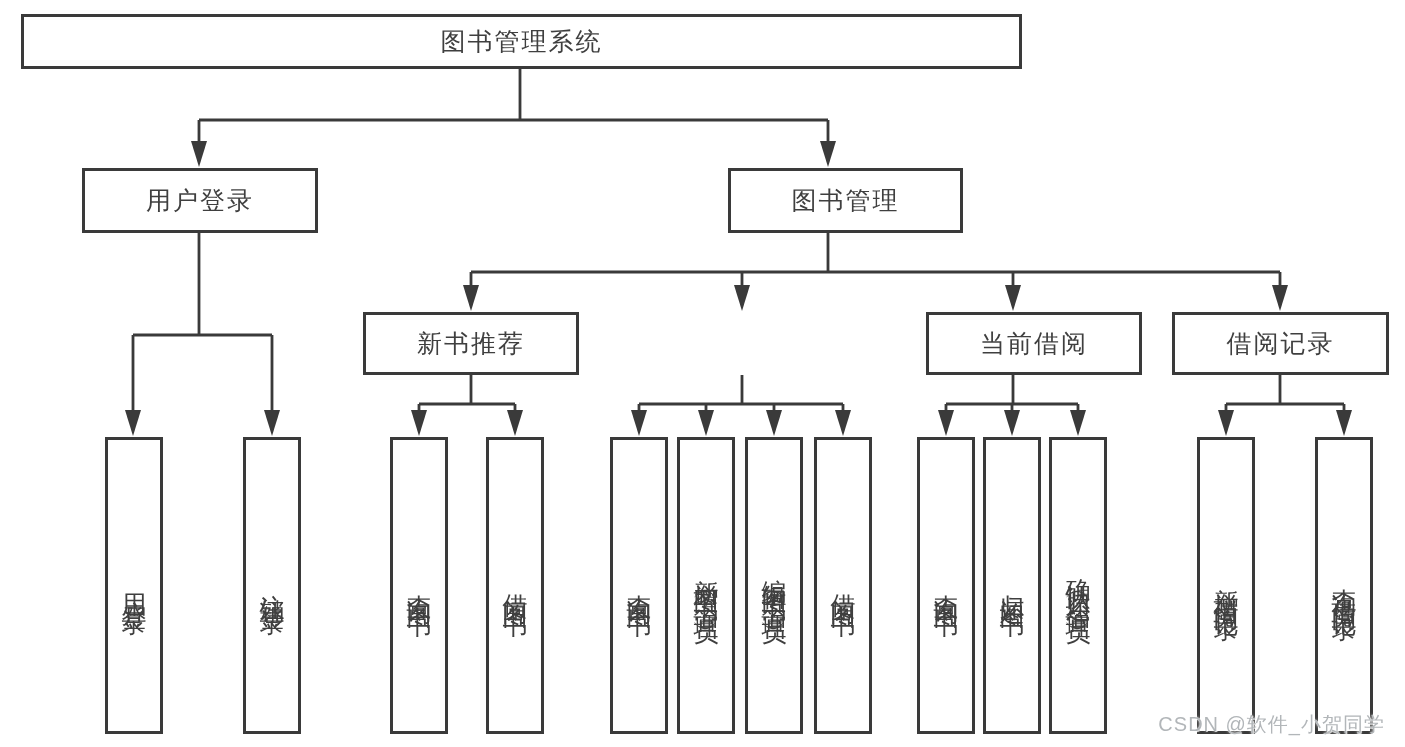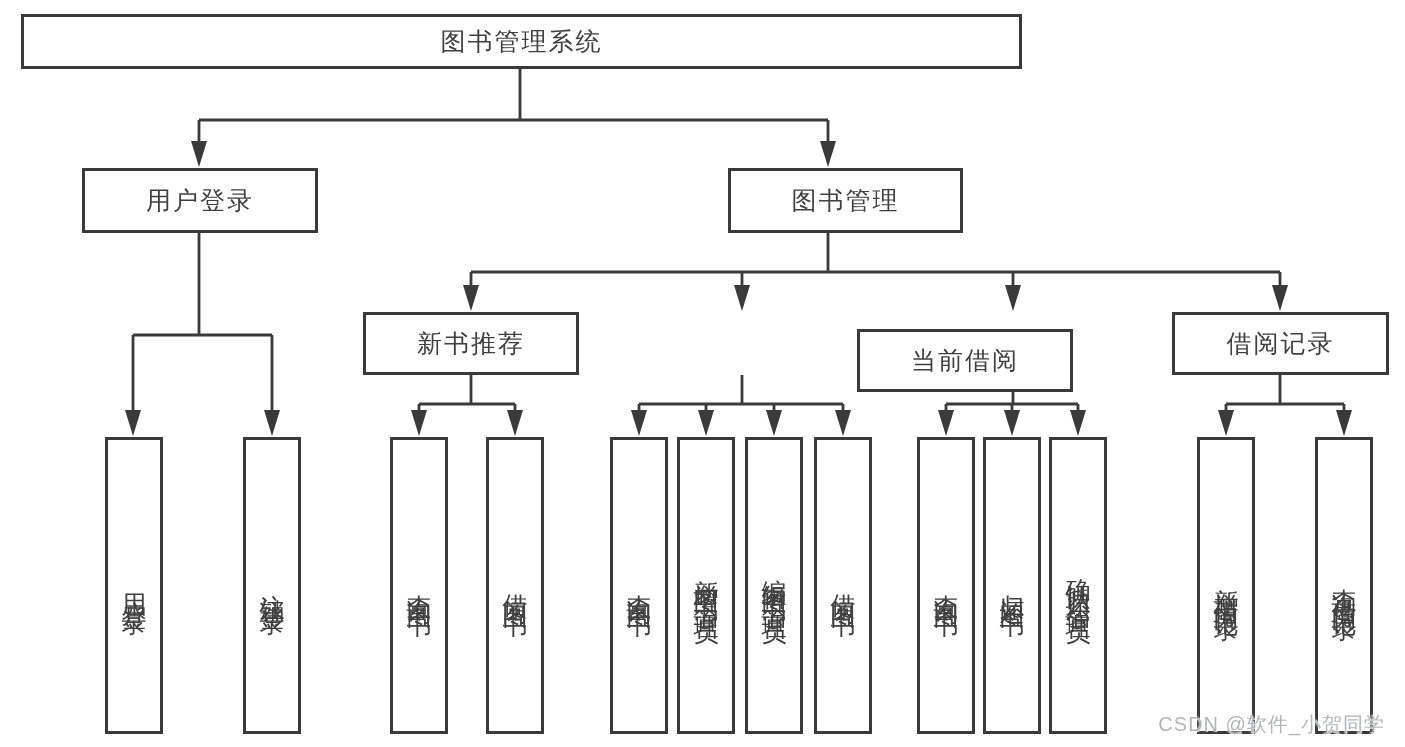--- a/index.html
+++ b/index.html
@@ -37,21 +37,21 @@
     letter-spacing: 2px;
     white-space: nowrap;
   }
   .node.root  { left: 21px;  top: 14px;  width: 1001px; height: 55px; }
   .node.lvl2  { top: 168px;  height: 65px; }
   .node.lvl2.a { left: 82px;  width: 236px; }
   .node.lvl2.b { left: 728px; width: 235px; }
   .node.lvl3  { top: 312px;  height: 63px; width: 216px; }
   .node.lvl3.c1 { left: 363px; }
   .node.lvl3.c2 { left: 634px; }
-  .node.lvl3.c3 { left: 857px; margin-top: 17px; }
+  .node.lvl3.c3 { left: 926px; }
   .node.lvl3.c4 { left: 1172px; width: 217px; text-align: center; }
   .node.leaf  { top: 437px; width: 58px; height: 297px; }
   .vlabel {
     writing-mode: vertical-rl;
     text-orientation: mixed;
     font-size: 25px;
     line-height: 1;
     letter-spacing: 6px;
     color: #3f3f3f;
     white-space: nowrap;

